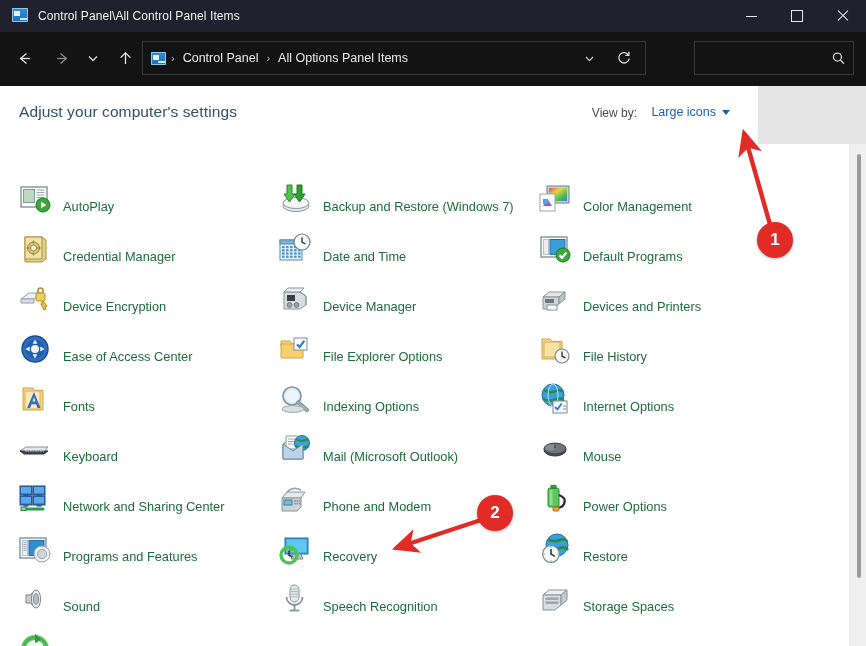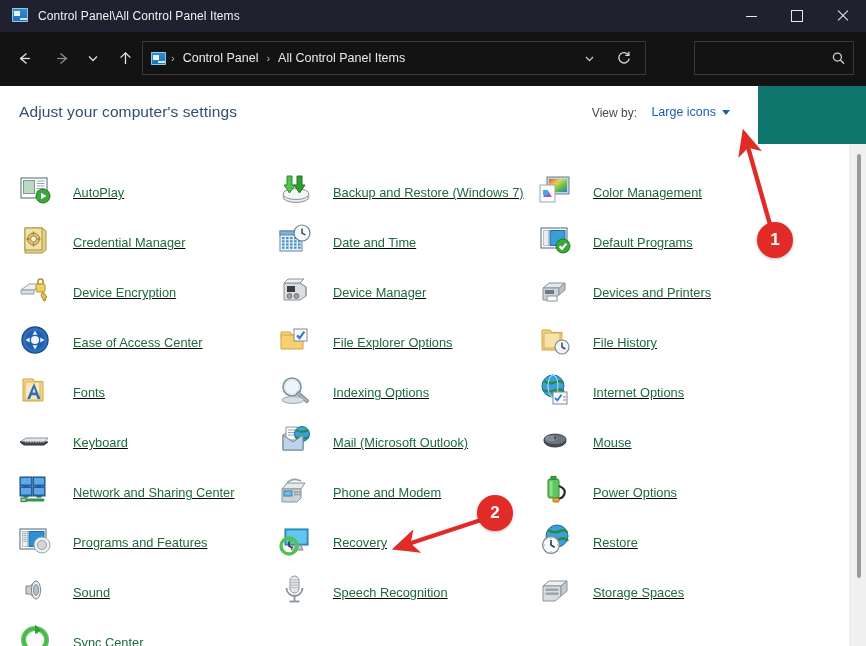--- a/index.html
+++ b/index.html
@@ -9,21 +9,21 @@
   }
   body {
     font-family: "Liberation Sans", sans-serif;
     -webkit-font-smoothing: antialiased;
   }
   #app {
     position: relative;
     width: 866px;
     height: 646px;
     overflow: hidden;
-    background: #0f766e;
+    background: #e5e5e5;
   }
 
   
   .titlebar {
     position: absolute;
     left: 0; top: 0;
     width: 866px; height: 32px;
     background: #20202e;
     display: flex;
     align-items: center;
@@ -225,23 +225,22 @@
     display: grid;
     grid-template-columns: 260px 260px 270px;
     column-gap: 0;
     row-gap: 0;
     box-sizing: border-box;
     padding-left: 18px;
   }
   .item {
     height: 50px;
     display: flex;
-    align-items: center;
-    gap: 21px;
-    text-decoration: underline;
+    align-items: flex-end;
+    gap: 11px;
   }
   .item-icon {
     width: 34px; height: 34px;
     flex: none;
     position: relative;
     margin-top: -3px;
   }
   .item-label {
     font-size: 12.8px;
     color: #1f6b3d;
@@ -347,21 +346,21 @@
     </svg>
   </div>
 
   <div class="addressbar">
     <span class="crumb-icon">
       <span class="cp-glyph" style="display:inline-block;width:15px;height:13px;"></span>
     </span>
     <span class="crumb-sep">›</span>
     <span class="crumb">Control Panel</span>
     <span class="crumb-sep">›</span>
-    <span class="crumb">All Control Panel Items</span>
+    <span class="crumb">All Options Panel Items</span>
 
     <div class="ab-chevron">
       <svg width="13" height="13" viewBox="0 0 13 13">
         <path d="M3 5 L6.5 8.6 L10 5" fill="none" stroke="#cfcfcf" stroke-width="1.2"></path>
       </svg>
     </div>
     <div class="ab-refresh">
       <svg width="16" height="16" viewBox="0 0 16 16">
         <path d="M12.6 5.2 A5.2 5.2 0 1 0 13.2 8.6" fill="none" stroke="#dcdcdc" stroke-width="1.3"></path>
         <path d="M12.9 1.7 V5.4 H9.3" fill="none" stroke="#dcdcdc" stroke-width="1.3"></path>

